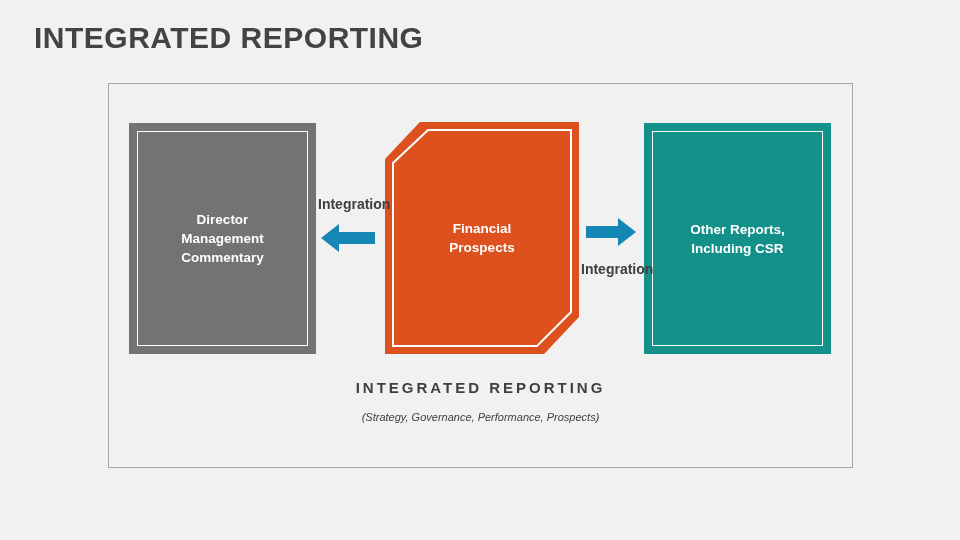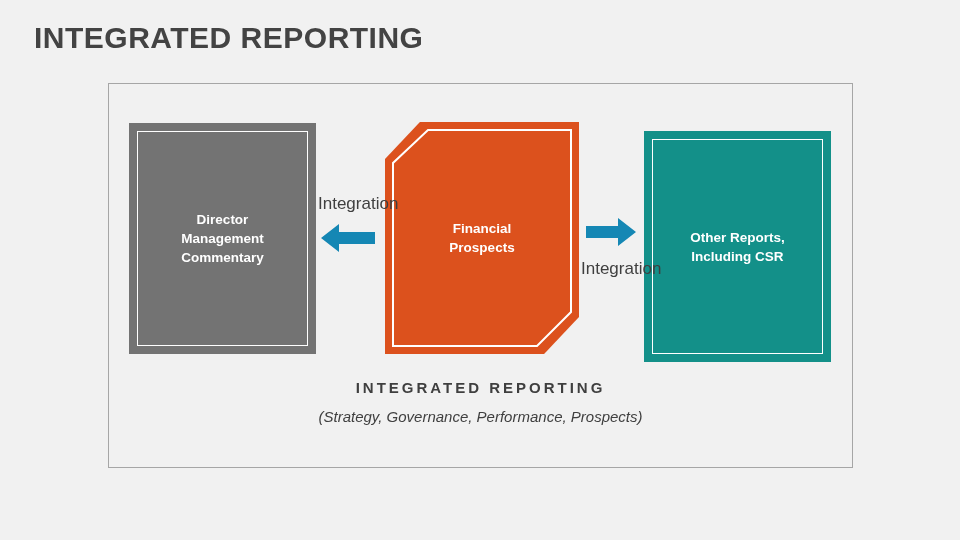--- a/index.html
+++ b/index.html
@@ -94,36 +94,37 @@
     top: 0;
     width: 100%;
     height: 100%;
     z-index: 1;
     pointer-events: none;
   }
 
   
   #node-other {
     left: 644px;
-    top: 131px;
+    top: 123px;
     width: 187px;
     height: 231px;
     background: #139089;
   }
 
   
   .arrow-group {
     position: absolute;
   }
   .arrow-label {
     position: absolute;
-    font-size: 17px;
+    font-size: 14px;
     color: #3f3f3f;
     line-height: 16px;
     white-space: nowrap;
+    font-weight: bold;
   }
   #arrow-left-group { left: 318px; top: 196px; width: 62px; height: 70px; }
   #arrow-left-label { left: 0px; top: 0px; }
   #arrow-left-icon  { position: absolute; left: 3px; top: 26px; }
   #arrow-right-group { left: 581px; top: 216px; width: 62px; height: 64px; }
   #arrow-right-icon  { position: absolute; left: 5px; top: 0px; }
   #arrow-right-label { left: 0px; top: 45px; }
 
   
   #caption-block {
@@ -134,21 +135,21 @@
     text-align: center;
   }
   #caption-title {
     font-size: 15px;
     font-weight: bold;
     letter-spacing: 3px;
     color: #3f3f3f;
     line-height: 24px;
   }
   #caption-sub {
-    font-size: 15px;
+    font-size: 11px;
     font-style: italic;
     color: #3f3f3f;
     line-height: 24px;
     margin-top: 5px;
   }
 </style>
 </head>
 <body>
 
 <div id="page-title">INTEGRATED REPORTING</div>

